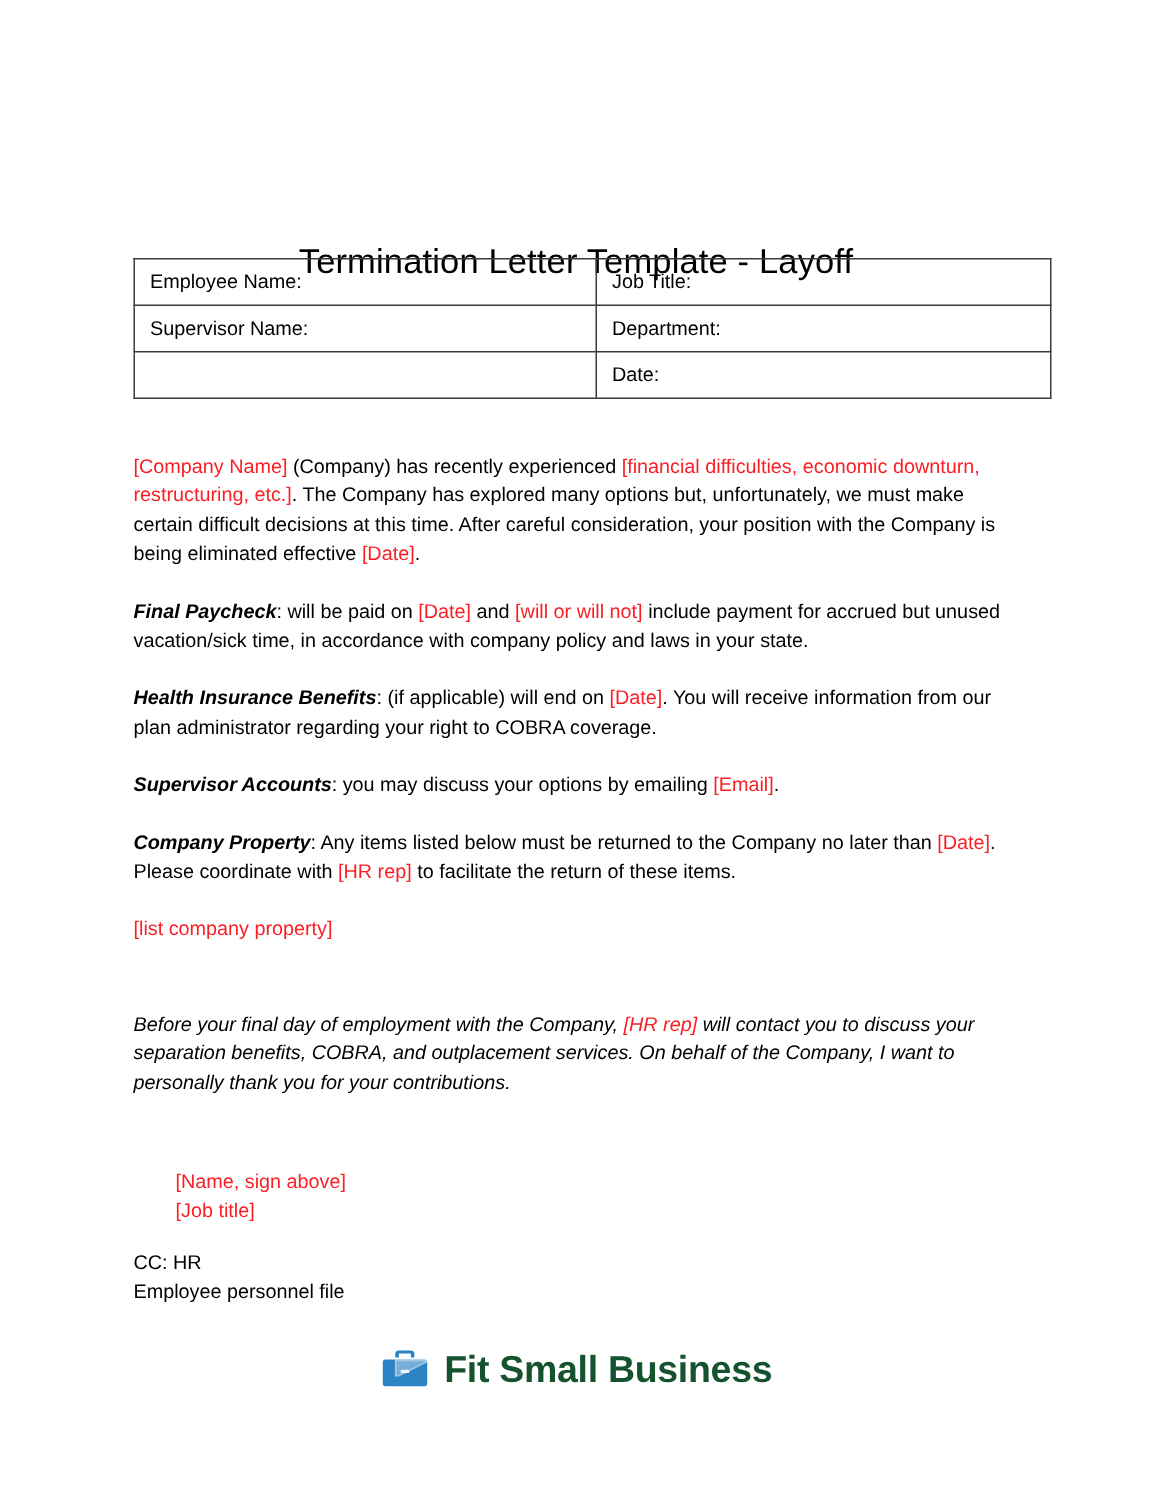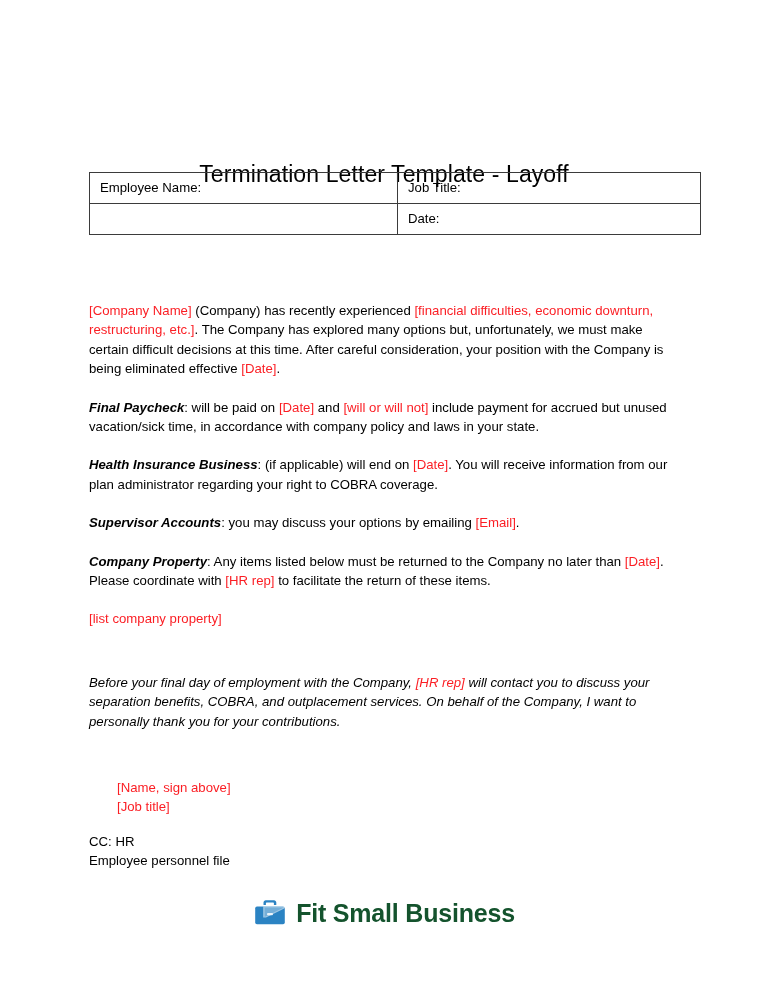--- a/index.html
+++ b/index.html
@@ -142,38 +142,42 @@
 
   <div class="doc-title">Termination Letter Template - Layoff</div>
 
   <table class="info-table">
     <tbody>
       <tr>
         <td class="col-left">Employee Name:</td>
         <td class="col-right">Job Title:</td>
       </tr>
       <tr>
+        <td class="col-left">Supervisor Name:</td>
+        <td class="col-right">Department:</td>
+      </tr>
+      <tr>
         <td class="col-left"></td>
         <td class="col-right">Date:</td>
       </tr>
     </tbody>
   </table>
 
   <div class="body-block">
 
     <p class="para">
       <span class="red">[Company Name]</span><span> (Company) has recently experienced </span><span class="red">[financial difficulties, economic downturn, restructuring, etc.]</span><span>. The Company has explored many options but, unfortunately, we must make certain difficult decisions at this time. After careful consideration, your position with the Company is being eliminated effective </span><span class="red">[Date]</span><span>.</span>
     </p>
 
     <p class="para">
       <span class="lbl">Final Paycheck</span><span>: will be paid on </span><span class="red">[Date]</span><span> and </span><span class="red">[will or will not]</span><span> include payment for accrued but unused vacation/sick time, in accordance with company policy and laws in your state.</span>
     </p>
 
     <p class="para">
-      <span class="lbl">Health Insurance Business</span><span>: (if applicable) will end on </span><span class="red">[Date]</span><span>. You will receive information from our plan administrator regarding your right to COBRA coverage.</span>
+      <span class="lbl">Health Insurance Benefits</span><span>: (if applicable) will end on </span><span class="red">[Date]</span><span>. You will receive information from our plan administrator regarding your right to COBRA coverage.</span>
     </p>
 
     <p class="para">
       <span class="lbl">Supervisor Accounts</span><span>: you may discuss your options by emailing </span><span class="red">[Email]</span><span>.</span>
     </p>
 
     <p class="para">
       <span class="lbl">Company Property</span><span>: Any items listed below must be returned to the Company no later than </span><span class="red">[Date]</span><span>. Please coordinate with </span><span class="red">[HR rep]</span><span> to facilitate the return of these items.</span>
     </p>
 

